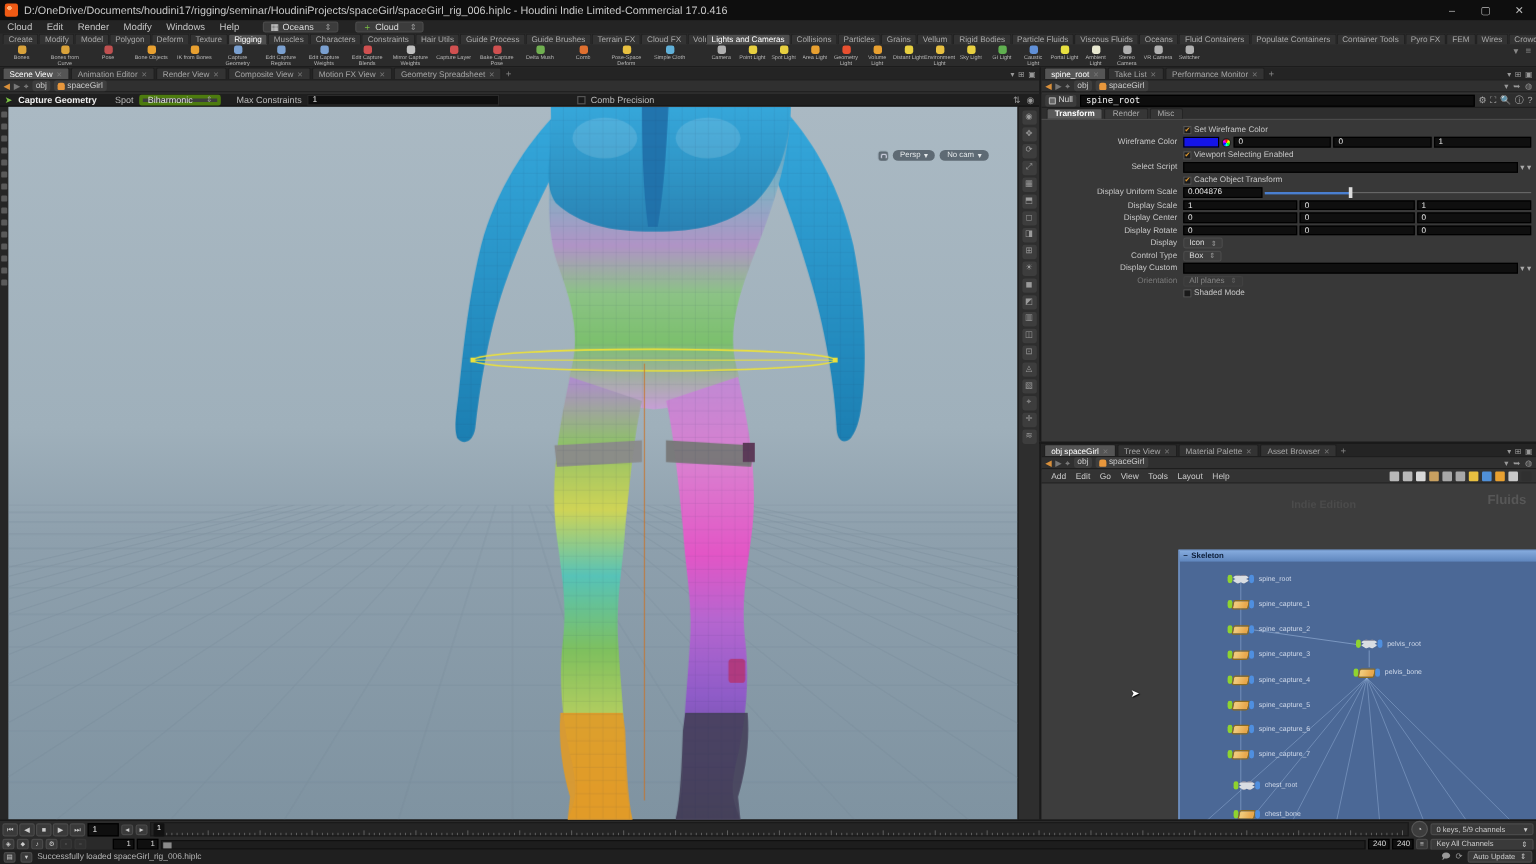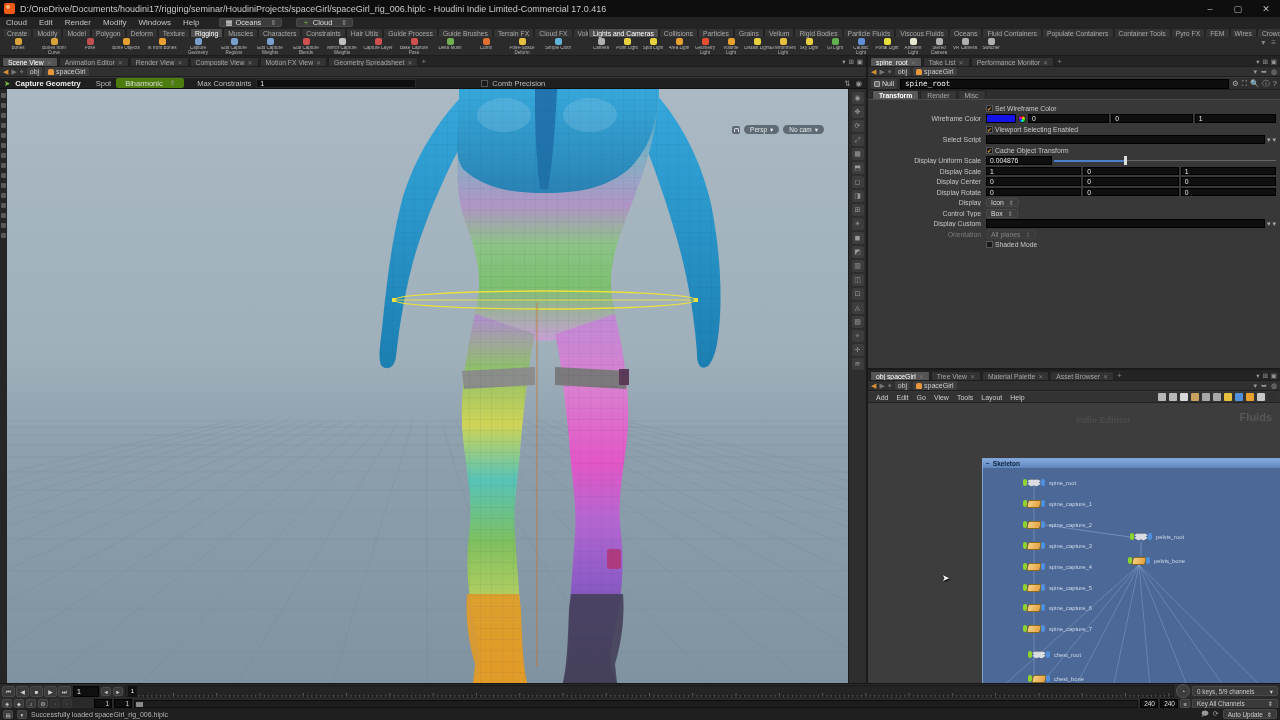--- a/index.html
+++ b/index.html
@@ -59,21 +59,21 @@
   .chip { display:flex; align-items:center; gap:2px; background:#3e3e3e; border-radius:2px;
           padding:0 3px; height:9px; }
   .chip .pico { width:6px; height:6px; background:#e8973c; border-radius:2px 2px 1px 1px; }
   .pathbar .right { margin-left:auto; display:flex; gap:4px; color:#999; font-size:7px; align-items:center; }
 
   
   .vp-opbar { position:absolute; left:0; right:0; top:22px; height:11px; background:#1f1f1f;
               display:flex; align-items:center; gap:5px; font-size:7.5px; color:#bbb; padding:0 4px;
               border-bottom:1px solid #101010; }
   .vp-opbar .optitle { color:#eee; font-weight:bold; }
-  .dd { display:flex; align-items:center; gap:4px; background:#3d3d3d; border:5px solid #4d7c0f;
+  .dd { display:flex; align-items:center; gap:4px; background:#3d3d3d; border:3px solid #4d7c0f;
         border-radius:2px; height:9px; padding:0 4px; color:#ddd; }
   .dd .spin { color:#999; font-size:6.5px; }
   .nfield { background:#0f0f0f; border:1px solid #2a2a2a; color:#e6e6e6; height:9px;
             display:flex; align-items:center; padding:0 3px; font-size:7px; }
   .cb { width:7px; height:7px; background:#1a1a1a; border:1px solid #555; display:inline-flex;
         align-items:center; justify-content:center; font-size:6px; color:#e09a30; }
   .viewport { position:absolute; left:7px; top:33px; width:841px; height:594px; overflow:hidden;
               background:linear-gradient(#aab9c3 0%, #9fb0bb 45%, #8ea0ad 60%, #7f93a1 100%); }
   .vp-lefticons { position:absolute; left:0; top:33px; width:7px; height:594px; background:#262626;
                   display:flex; flex-direction:column; align-items:center; gap:5px; padding-top:4px; }

